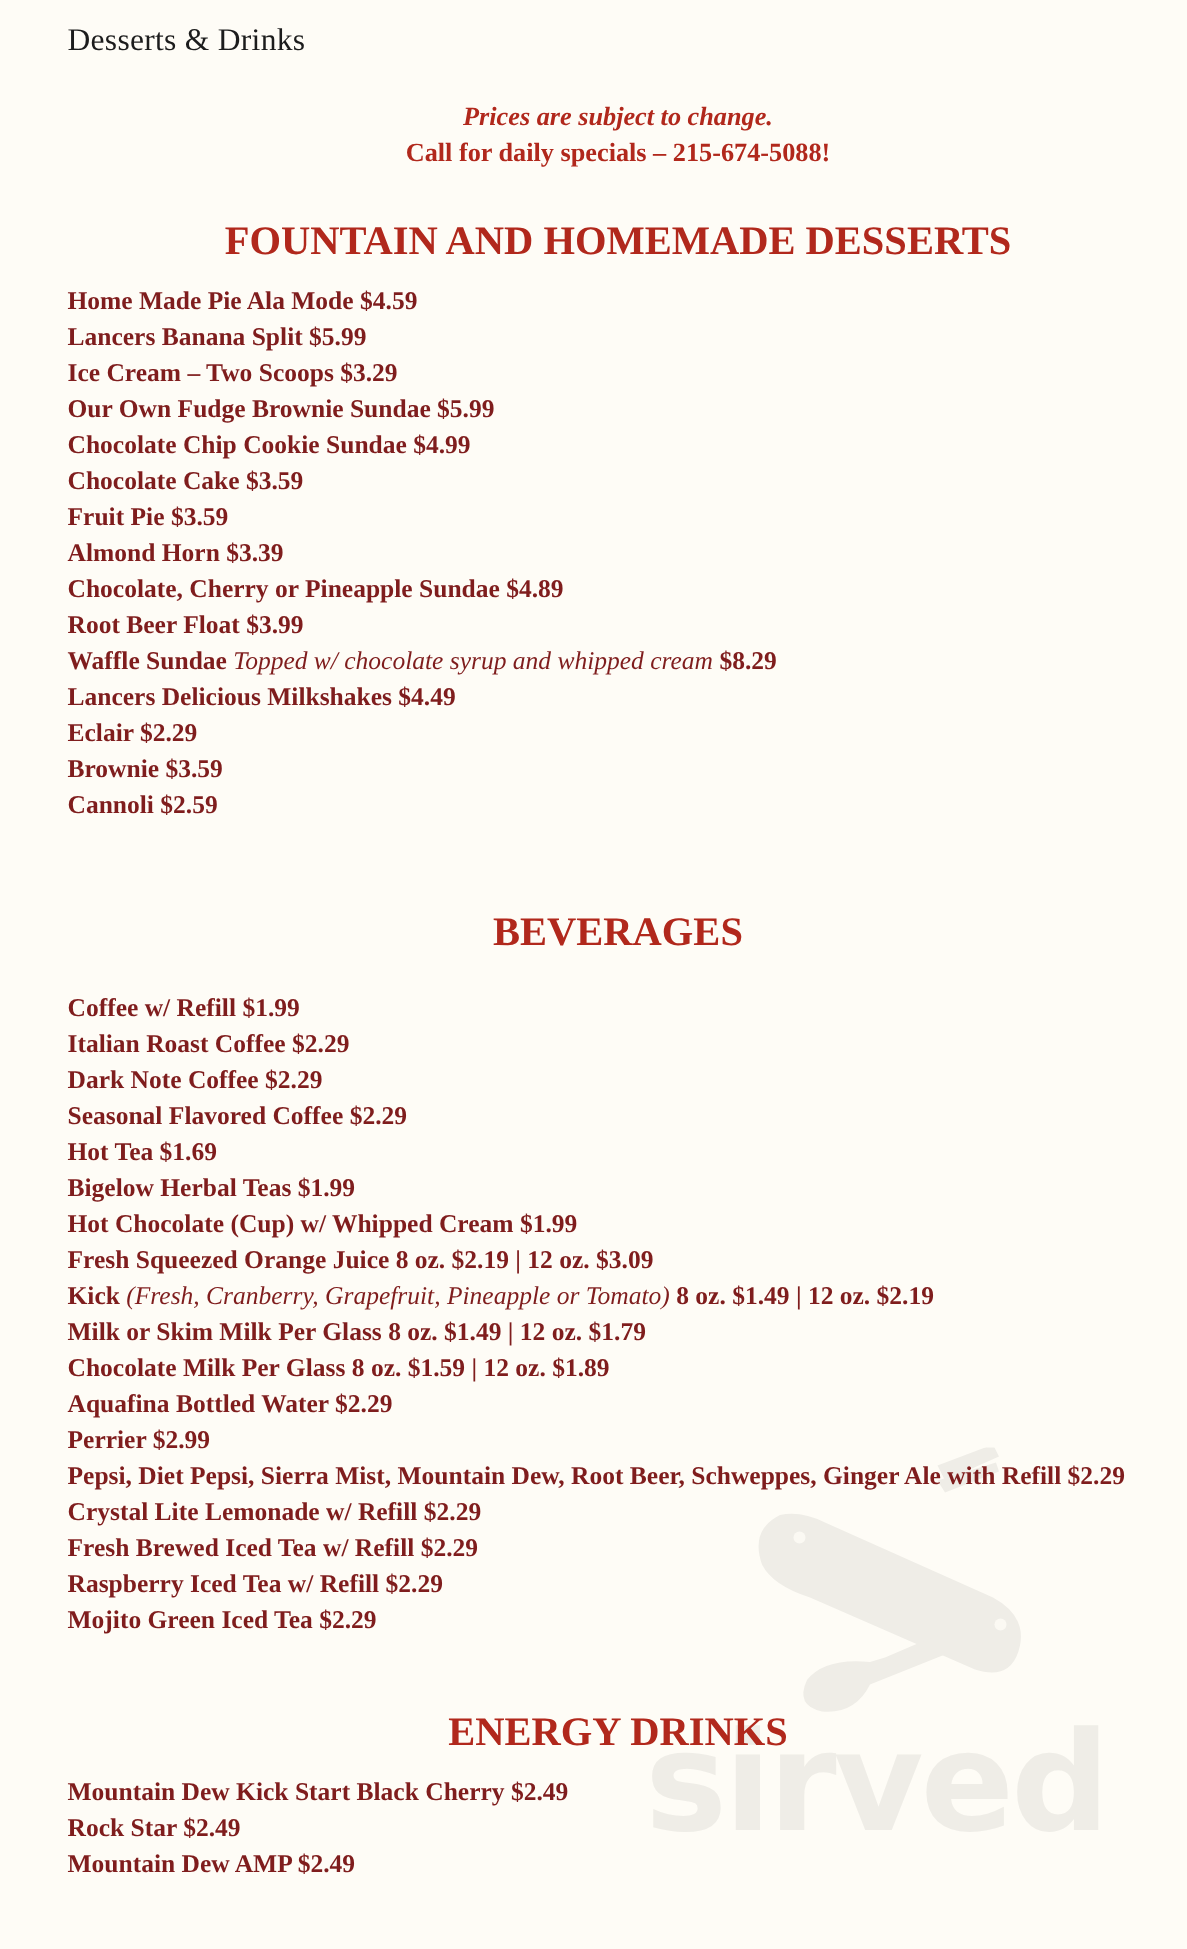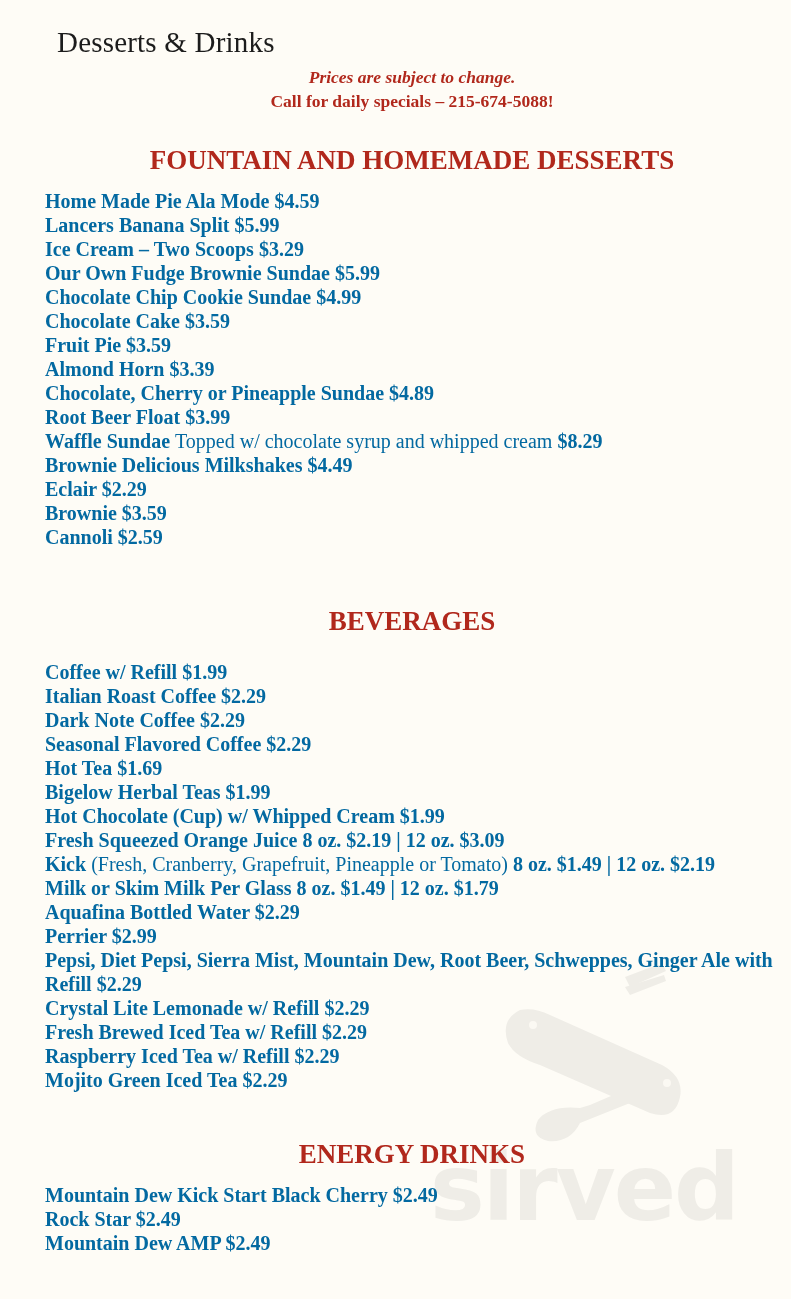--- a/index.html
+++ b/index.html
@@ -9,24 +9,24 @@
     background: #fefcf6;
     position: relative;
     overflow: hidden;
     font-family: "DejaVu Serif", serif;
   }
   .page-title {
     position: absolute;
     left: 45px;
     top: 14px;
     font-family: "Liberation Serif", serif;
-    font-size: 29px;
+    font-size: 21px;
     color: #1c1c1c;
     font-weight: normal;
-    margin: 12px;
+    margin: 0;
     letter-spacing: 0.2px;
   }
   .notice {
     position: absolute;
     left: 0;
     width: 824px;
     text-align: center;
     color: #b1281c;
     font-family: "Liberation Serif", serif;
     font-size: 17.5px;
@@ -48,28 +48,29 @@
     position: absolute;
     left: 45px;
     width: 740px;
     list-style: none;
     margin: 0;
     padding: 0;
   }
   .menu-item {
     font-family: "Liberation Serif", serif;
     font-weight: bold;
-    font-size: 20px;
-    color: #0369a1;
+    font-size: 17px;
+    color: #7f1d1d;
     line-height: 24px;
     height: 24px;
     white-space: nowrap;
   }
   .menu-item.wrap { white-space: normal; height: auto; }
   .menu-item .desc {
+    font-style: italic;
     font-weight: normal;
     margin-top: 20px;
   }
   .watermark {
     position: absolute;
     left: 430px;
     top: 965px;
     width: 340px;
     height: 270px;
     pointer-events: none;
@@ -105,38 +106,39 @@
     <li class="menu-item"><span>Lancers Banana Split</span> <span>$5.99</span></li>
     <li class="menu-item"><span>Ice Cream – Two Scoops</span> <span>$3.29</span></li>
     <li class="menu-item"><span>Our Own Fudge Brownie Sundae</span> <span>$5.99</span></li>
     <li class="menu-item"><span>Chocolate Chip Cookie Sundae</span> <span>$4.99</span></li>
     <li class="menu-item"><span>Chocolate Cake</span> <span>$3.59</span></li>
     <li class="menu-item"><span>Fruit Pie</span> <span>$3.59</span></li>
     <li class="menu-item"><span>Almond Horn</span> <span>$3.39</span></li>
     <li class="menu-item"><span>Chocolate, Cherry or Pineapple Sundae</span> <span>$4.89</span></li>
     <li class="menu-item"><span>Root Beer Float</span> <span>$3.99</span></li>
     <li class="menu-item"><span>Waffle Sundae</span> <span class="desc">Topped w/ chocolate syrup and whipped cream</span> <span>$8.29</span></li>
-    <li class="menu-item"><span>Brownie Delicious Milkshakes</span> <span>$4.49</span></li>
+    <li class="menu-item"><span>Lancers Delicious Milkshakes</span> <span>$4.49</span></li>
     <li class="menu-item"><span>Eclair</span> <span>$2.29</span></li>
     <li class="menu-item"><span>Brownie</span> <span>$3.59</span></li>
     <li class="menu-item"><span>Cannoli</span> <span>$2.59</span></li>
   </ul>
 
 <h2 class="section-heading" style="top:606px;">BEVERAGES</h2>
 <ul class="menu-list" style="top:660px;">
     <li class="menu-item"><span>Coffee w/ Refill</span> <span>$1.99</span></li>
     <li class="menu-item"><span>Italian Roast Coffee</span> <span>$2.29</span></li>
     <li class="menu-item"><span>Dark Note Coffee</span> <span>$2.29</span></li>
     <li class="menu-item"><span>Seasonal Flavored Coffee</span> <span>$2.29</span></li>
     <li class="menu-item"><span>Hot Tea</span> <span>$1.69</span></li>
     <li class="menu-item"><span>Bigelow Herbal Teas</span> <span>$1.99</span></li>
     <li class="menu-item"><span>Hot Chocolate (Cup) w/ Whipped Cream</span> <span>$1.99</span></li>
     <li class="menu-item"><span>Fresh Squeezed Orange Juice</span> <span>8 oz. $2.19 | 12 oz. $3.09</span></li>
     <li class="menu-item wrap"><span>Kick</span> <span class="desc">(Fresh, Cranberry, Grapefruit, Pineapple or Tomato)</span> <span>8 oz. $1.49 | 12 oz. $2.19</span></li>
     <li class="menu-item"><span>Milk or Skim Milk Per Glass</span> <span>8 oz. $1.49 | 12 oz. $1.79</span></li>
+    <li class="menu-item"><span>Chocolate Milk Per Glass</span> <span>8 oz. $1.59 | 12 oz. $1.89</span></li>
     <li class="menu-item"><span>Aquafina Bottled Water</span> <span>$2.29</span></li>
     <li class="menu-item"><span>Perrier</span> <span>$2.99</span></li>
     <li class="menu-item wrap"><span>Pepsi, Diet Pepsi, Sierra Mist, Mountain Dew, Root Beer, Schweppes, Ginger Ale with Refill</span> <span>$2.29</span></li>
     <li class="menu-item"><span>Crystal Lite Lemonade w/ Refill</span> <span>$2.29</span></li>
     <li class="menu-item"><span>Fresh Brewed Iced Tea w/ Refill</span> <span>$2.29</span></li>
     <li class="menu-item"><span>Raspberry Iced Tea w/ Refill</span> <span>$2.29</span></li>
     <li class="menu-item"><span>Mojito Green Iced Tea</span> <span>$2.29</span></li>
   </ul>
 
 <h2 class="section-heading" style="top:1139px;">ENERGY DRINKS</h2>

